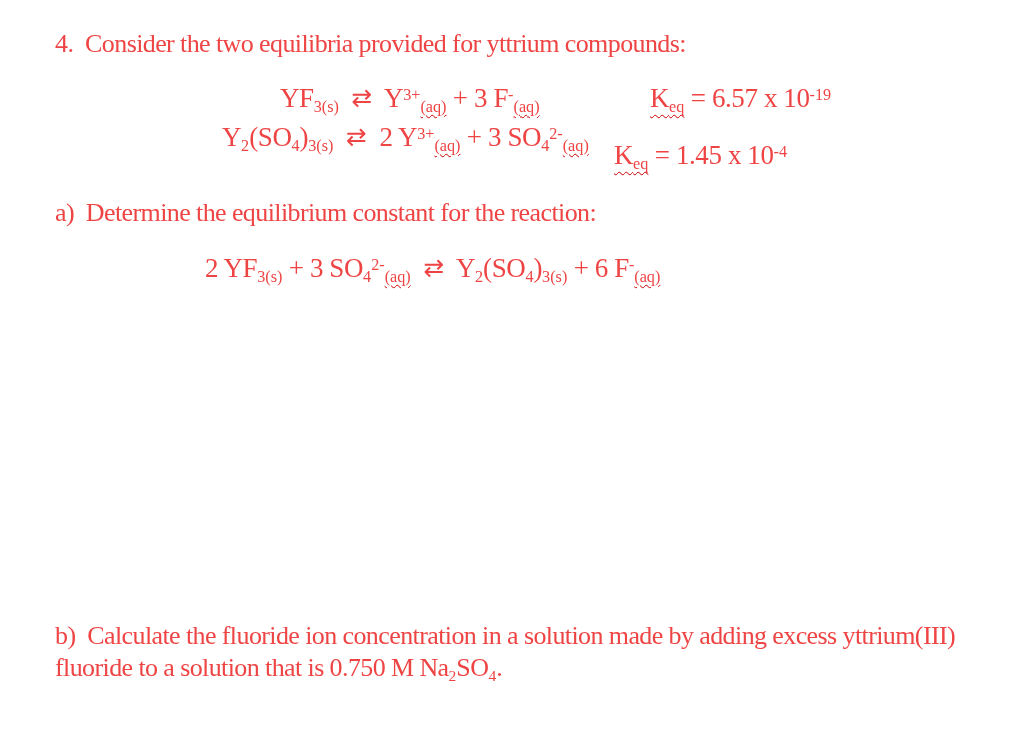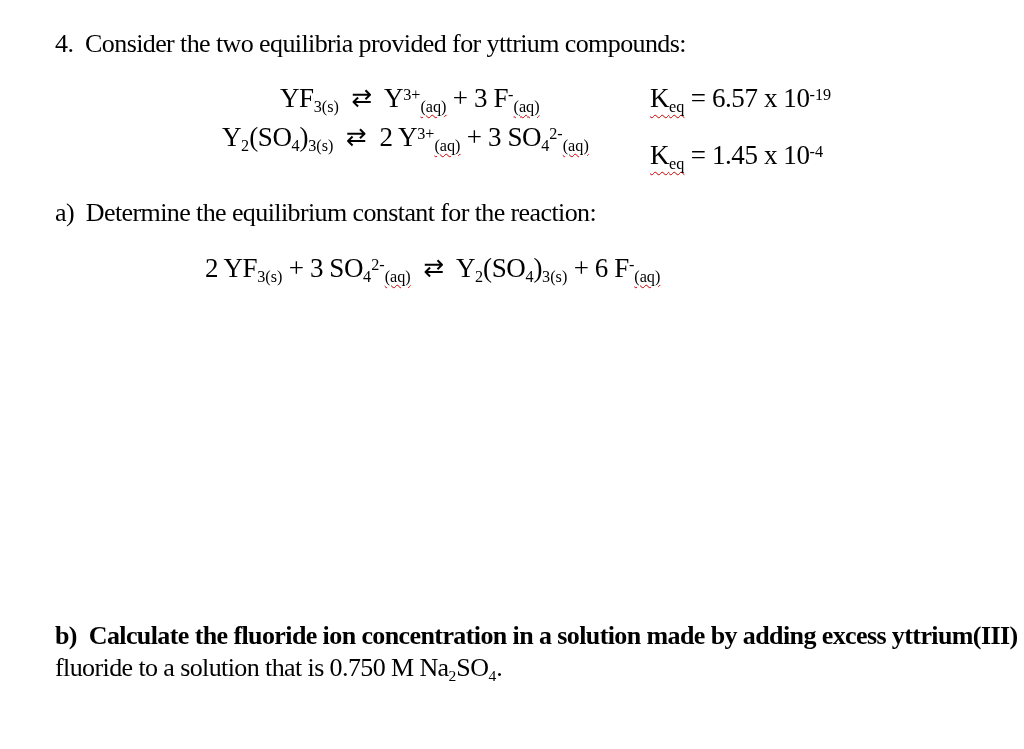--- a/index.html
+++ b/index.html
@@ -15,21 +15,21 @@
     color: #000000;
     font-family: "Liberation Serif", "DejaVu Serif", serif;
     overflow: hidden;
   }
   .line {
     position: absolute;
     white-space: pre;
     font-size: 26px;
     line-height: 1;
     letter-spacing: -0.6px;
-    color: #000000;
+    color: #ef4444;
   }
   .eq {
     font-size: 27px;
     letter-spacing: -0.4px;
   }
   
   .sb {
     font-size: 0.6em;
     vertical-align: -0.3em;
     letter-spacing: 0;
@@ -69,23 +69,23 @@
 <div class="page">
 
   <div class="line" style="left:55px; top:31px;">4.  Consider the two equilibria provided for yttrium compounds:</div>
 
   <div class="line eq" style="left:280px; top:85px;"><span>YF</span><span class="sb">3(s)</span><span>  </span><span class="ar">⇄</span><span>  Y</span><span class="sp">3+</span><span class="sb sq">(aq)</span><span> + 3 F</span><span class="sp">-</span><span class="sb sq">(aq)</span></div>
 
   <div class="line eq" style="left:650px; top:85px;"><span class="sq kq"><span>K</span><span class="sb">eq</span></span><span> = 6.57 x 10</span><span class="sp">-19</span></div>
 
   <div class="line eq" style="left:222px; top:124px;"><span>Y</span><span class="sb">2</span><span>(SO</span><span class="sb">4</span><span>)</span><span class="sb">3(s)</span><span>  </span><span class="ar">⇄</span><span>  2 Y</span><span class="sp">3+</span><span class="sb sq">(aq)</span><span> + 3 SO</span><span class="sb">4</span><span class="sp">2-</span><span class="sb sq">(aq)</span></div>
 
-  <div class="line eq" style="left:650px; top:142px;"><span class="sq kq"><span>K</span><span class="sb">eq</span></span><span> = 1.45 x 10</span><span class="sp">-4</span></div>
+  <div class="line eq" style="left:614px; top:142px;"><span class="sq kq"><span>K</span><span class="sb">eq</span></span><span> = 1.45 x 10</span><span class="sp">-4</span></div>
 
   <div class="line" style="left:55px; top:200px;">a)  Determine the equilibrium constant for the reaction:</div>
 
   <div class="line eq" style="left:205px; top:255px;"><span>2 YF</span><span class="sb">3(s)</span><span> + 3 SO</span><span class="sb">4</span><span class="sp">2-</span><span class="sb sq">(aq)</span><span>  </span><span class="ar">⇄</span><span>  Y</span><span class="sb">2</span><span>(SO</span><span class="sb">4</span><span>)</span><span class="sb">3(s)</span><span> + 6 F</span><span class="sp">-</span><span class="sb sq">(aq)</span></div>
 
-  <div class="line" style="left:55px; top:623px;font-weight:bold;">b)  Calculate the fluoride ion concentration in a solution made by adding excess yttrium(III)</div>
+  <div class="line" style="left:55px; top:623px;">b)  Calculate the fluoride ion concentration in a solution made by adding excess yttrium(III)</div>
 
   <div class="line" style="left:55px; top:655px;"><span>fluoride to a solution that is 0.750 M Na</span><span class="sb">2</span><span>SO</span><span class="sb">4</span><span>.</span></div>
 
 </div>
 
 </body></html>

